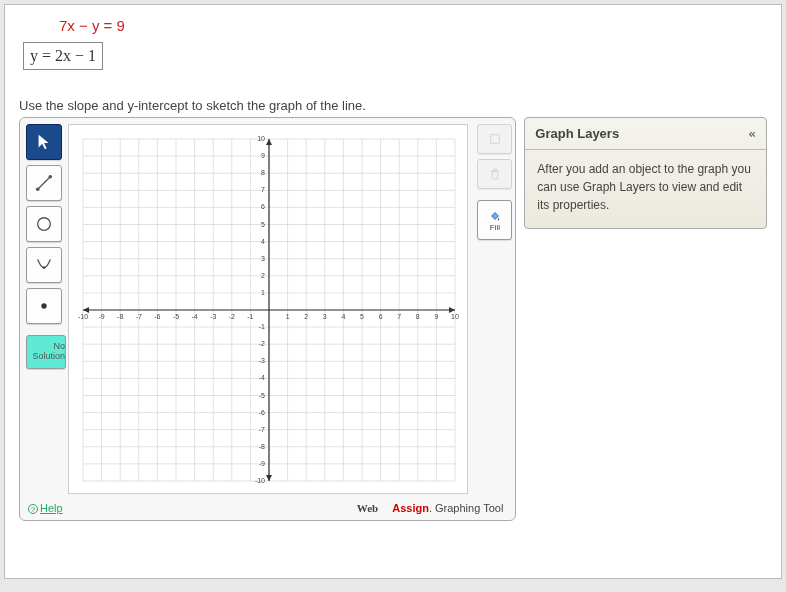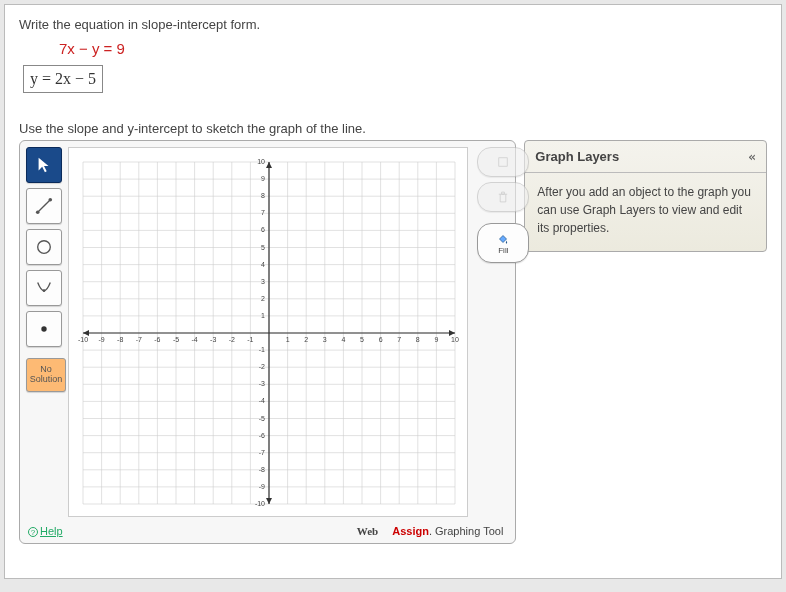--- a/index.html
+++ b/index.html
@@ -9,47 +9,46 @@
 .equation-given { color: #c22; font-family: Liberation Sans, sans-serif; font-size: 15px; margin-left: 40px; margin-bottom: 8px; }
 .answer-box { display: inline-block; border: 1px solid #888; padding: 4px 6px; margin-left: 4px; font-family: 'Times New Roman', serif; font-size: 16px; }
 .instruction2 { color: #444; margin-top: 28px; margin-bottom: 4px; }
 .graph-area { display: flex; align-items: flex-start; gap: 8px; }
 .graph-widget { background: #f7f7f7; border: 1px solid #aaa; border-radius: 6px; padding: 4px; position: relative; width: 500px; }
 .graph-inner { display: flex; }
 .left-tools { width: 40px; display: flex; flex-direction: column; gap: 5px; padding: 2px; }
 .tool { width: 36px; height: 36px; background: #fdfdfd; border: 1px solid #999; border-radius: 3px; display: flex; align-items: center; justify-content: center; cursor: pointer; box-shadow: 0 1px 1px rgba(0,0,0,0.15); }
 .tool.active { background: #1a4a8a; border-color: #0a2a5a; }
 .tool svg { width: 18px; height: 18px; }
-.tool-nosol { width: 40px; height: 34px; background: #fdba74; border: 1px solid #999; border-radius: 3px; font-size: 9px; text-align: center; display: flex; align-items: center; justify-content: center; color: #555; line-height: 1.1; margin-top: 6px; box-shadow: 0 1px 1px rgba(0,0,0,0.15); }
+.tool-nosol { width: 40px; height: 34px; background: #5eead4; border: 1px solid #999; border-radius: 3px; font-size: 9px; text-align: right; display: flex; align-items: center; justify-content: center; color: #555; line-height: 1.1; margin-top: 6px; box-shadow: 0 1px 1px rgba(0,0,0,0.15); }
 .grid-zone { flex: 1; position: relative; margin: 2px 4px; }
 .grid-svg { background: #fff; border: 1px solid #ccc; display: block; }
 .right-tools { width: 36px; display: flex; flex-direction: column; gap: 5px; padding: 2px; }
-.rt { width: 52px; height: 30px; background: #f0f0f0; border: 1px solid #bbb; border-radius: 14px; display: flex; flex-direction: column; align-items: center; justify-content: center; font-size: 8px; color: #777; box-shadow: 0 1px 1px rgba(0,0,0,0.1); }
+.rt { width: 35px; height: 30px; background: #f0f0f0; border: 1px solid #bbb; border-radius: 3px; display: flex; flex-direction: column; align-items: center; justify-content: center; font-size: 8px; color: #777; box-shadow: 0 1px 1px rgba(0,0,0,0.1); }
 .rt.disabled { opacity: 0.6; }
 .rt-fill { margin-top: 6px; height: 40px; background: #fdfdfd; border: 1px solid #999; color: #444; }
 .help { position: absolute; bottom: 6px; left: 8px; font-size: 11px; color: #2a6; text-decoration: underline; }
 .help-icon { display:inline-block; width:10px; height:10px; border:1px solid #2a6; border-radius:50%; font-size:8px; line-height:9px; text-align:center; margin-right:2px; color:#2a6;}
 .footer-label { text-align: right; font-size: 11px; padding: 6px 8px 2px 0; color: #444; }
 .footer-label .wa { font-weight: bold; font-family: Liberation Serif, serif; }
 .footer-label .assign { color: #c00; font-weight: bold; padding-left: 14px; }
 .layers-panel { background: linear-gradient(#f4f3ed,#eceade); border: 1px solid #aaa; border-radius: 4px; width: 244px; }
 .layers-head { display: flex; justify-content: space-between; align-items: center; padding: 8px 10px; border-bottom: 1px solid #bbb; font-weight: bold; color: #444; gap: 35px; }
 .layers-body { padding: 10px 12px 14px 12px; font-size: 12px; color: #444; line-height: 1.5; }
 .collapse { font-family: monospace; color: #666; cursor: pointer; }
 </style>
 </head>
 <body>
 
 <div class="page">
 
-  <div class="instruction1">Write the equation in slope-intercept form.</div>
 
   <div class="equation-given">7x − y = 9</div>
 
-  <span class="answer-box">y = 2x − 5</span>
+  <span class="answer-box">y = 2x − 1</span>
 
   <div class="instruction2">Use the slope and y-intercept to sketch the graph of the line.</div>
 
   <div class="graph-area">
     <div class="graph-widget">
       <div class="graph-inner">
 
         <div class="left-tools">
           <div class="tool active">
             <svg viewBox="0 0 20 20">

